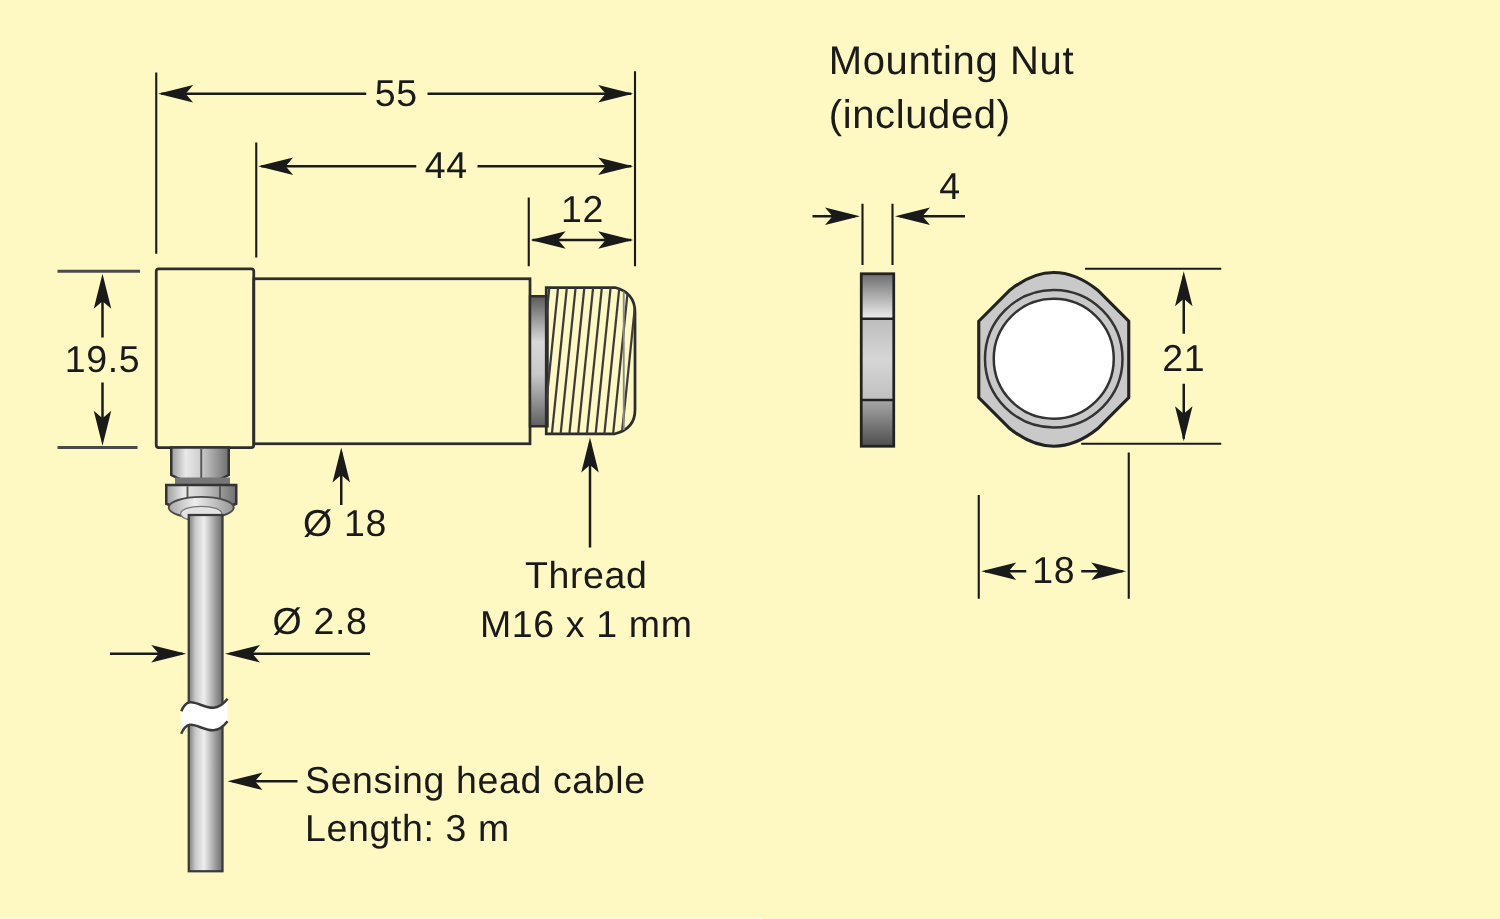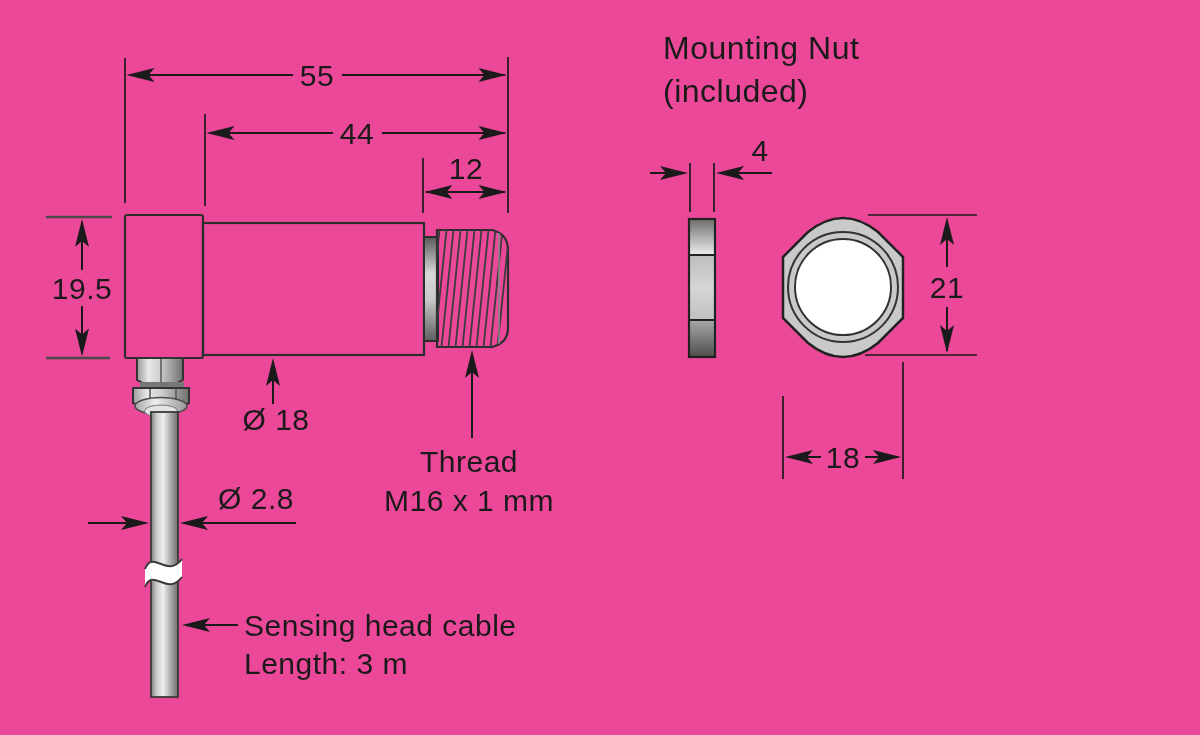--- a/index.html
+++ b/index.html
@@ -1,16 +1,16 @@
 <!DOCTYPE html>
 <html><head>
 <meta charset="utf-8">
 <style>
   html,body{margin:0;padding:0;background:#ffffff;width:1200px;height:735px;overflow:hidden;}
-  .stage{position:relative;width:1200px;height:735px;background:#ec4899;}
+  .stage{position:relative;width:1200px;height:735px;background:#fef9c3;}
   svg{display:block;}
   text{
     font-family:"Liberation Sans", sans-serif;
     font-weight:300;
     fill:#1a1a1a;
     letter-spacing:0.5px;
   }
   .dim-text{font-size:30px;}
   .label-text{font-size:30px;}
   .title-text{font-size:32px;}

